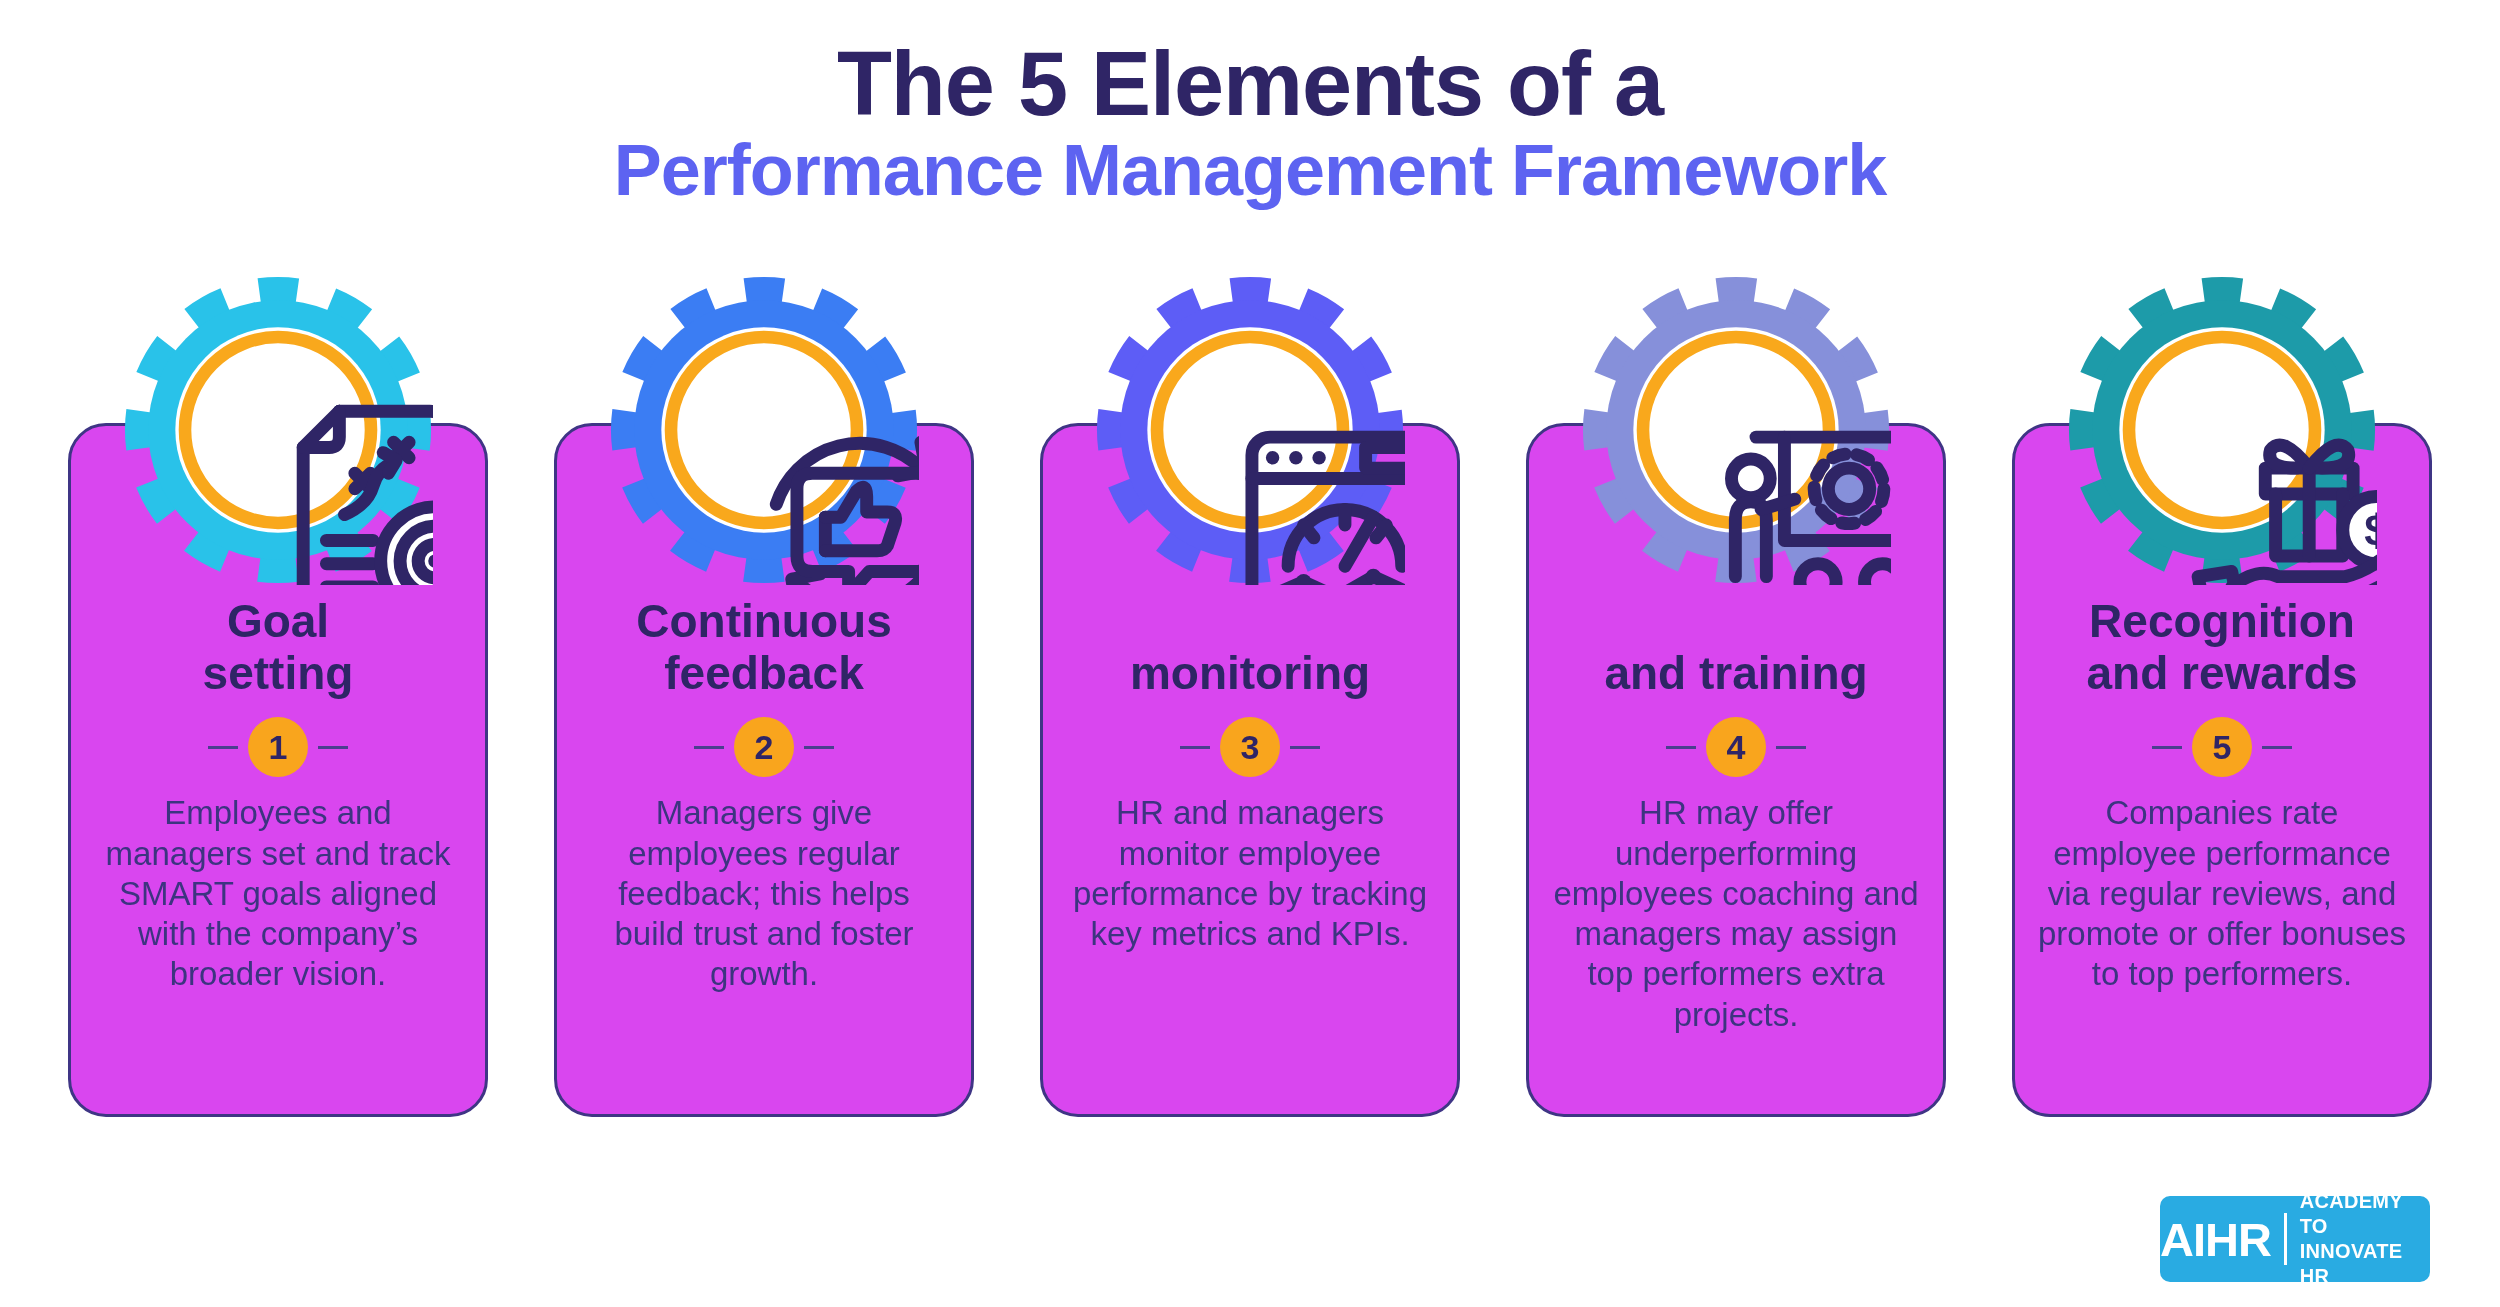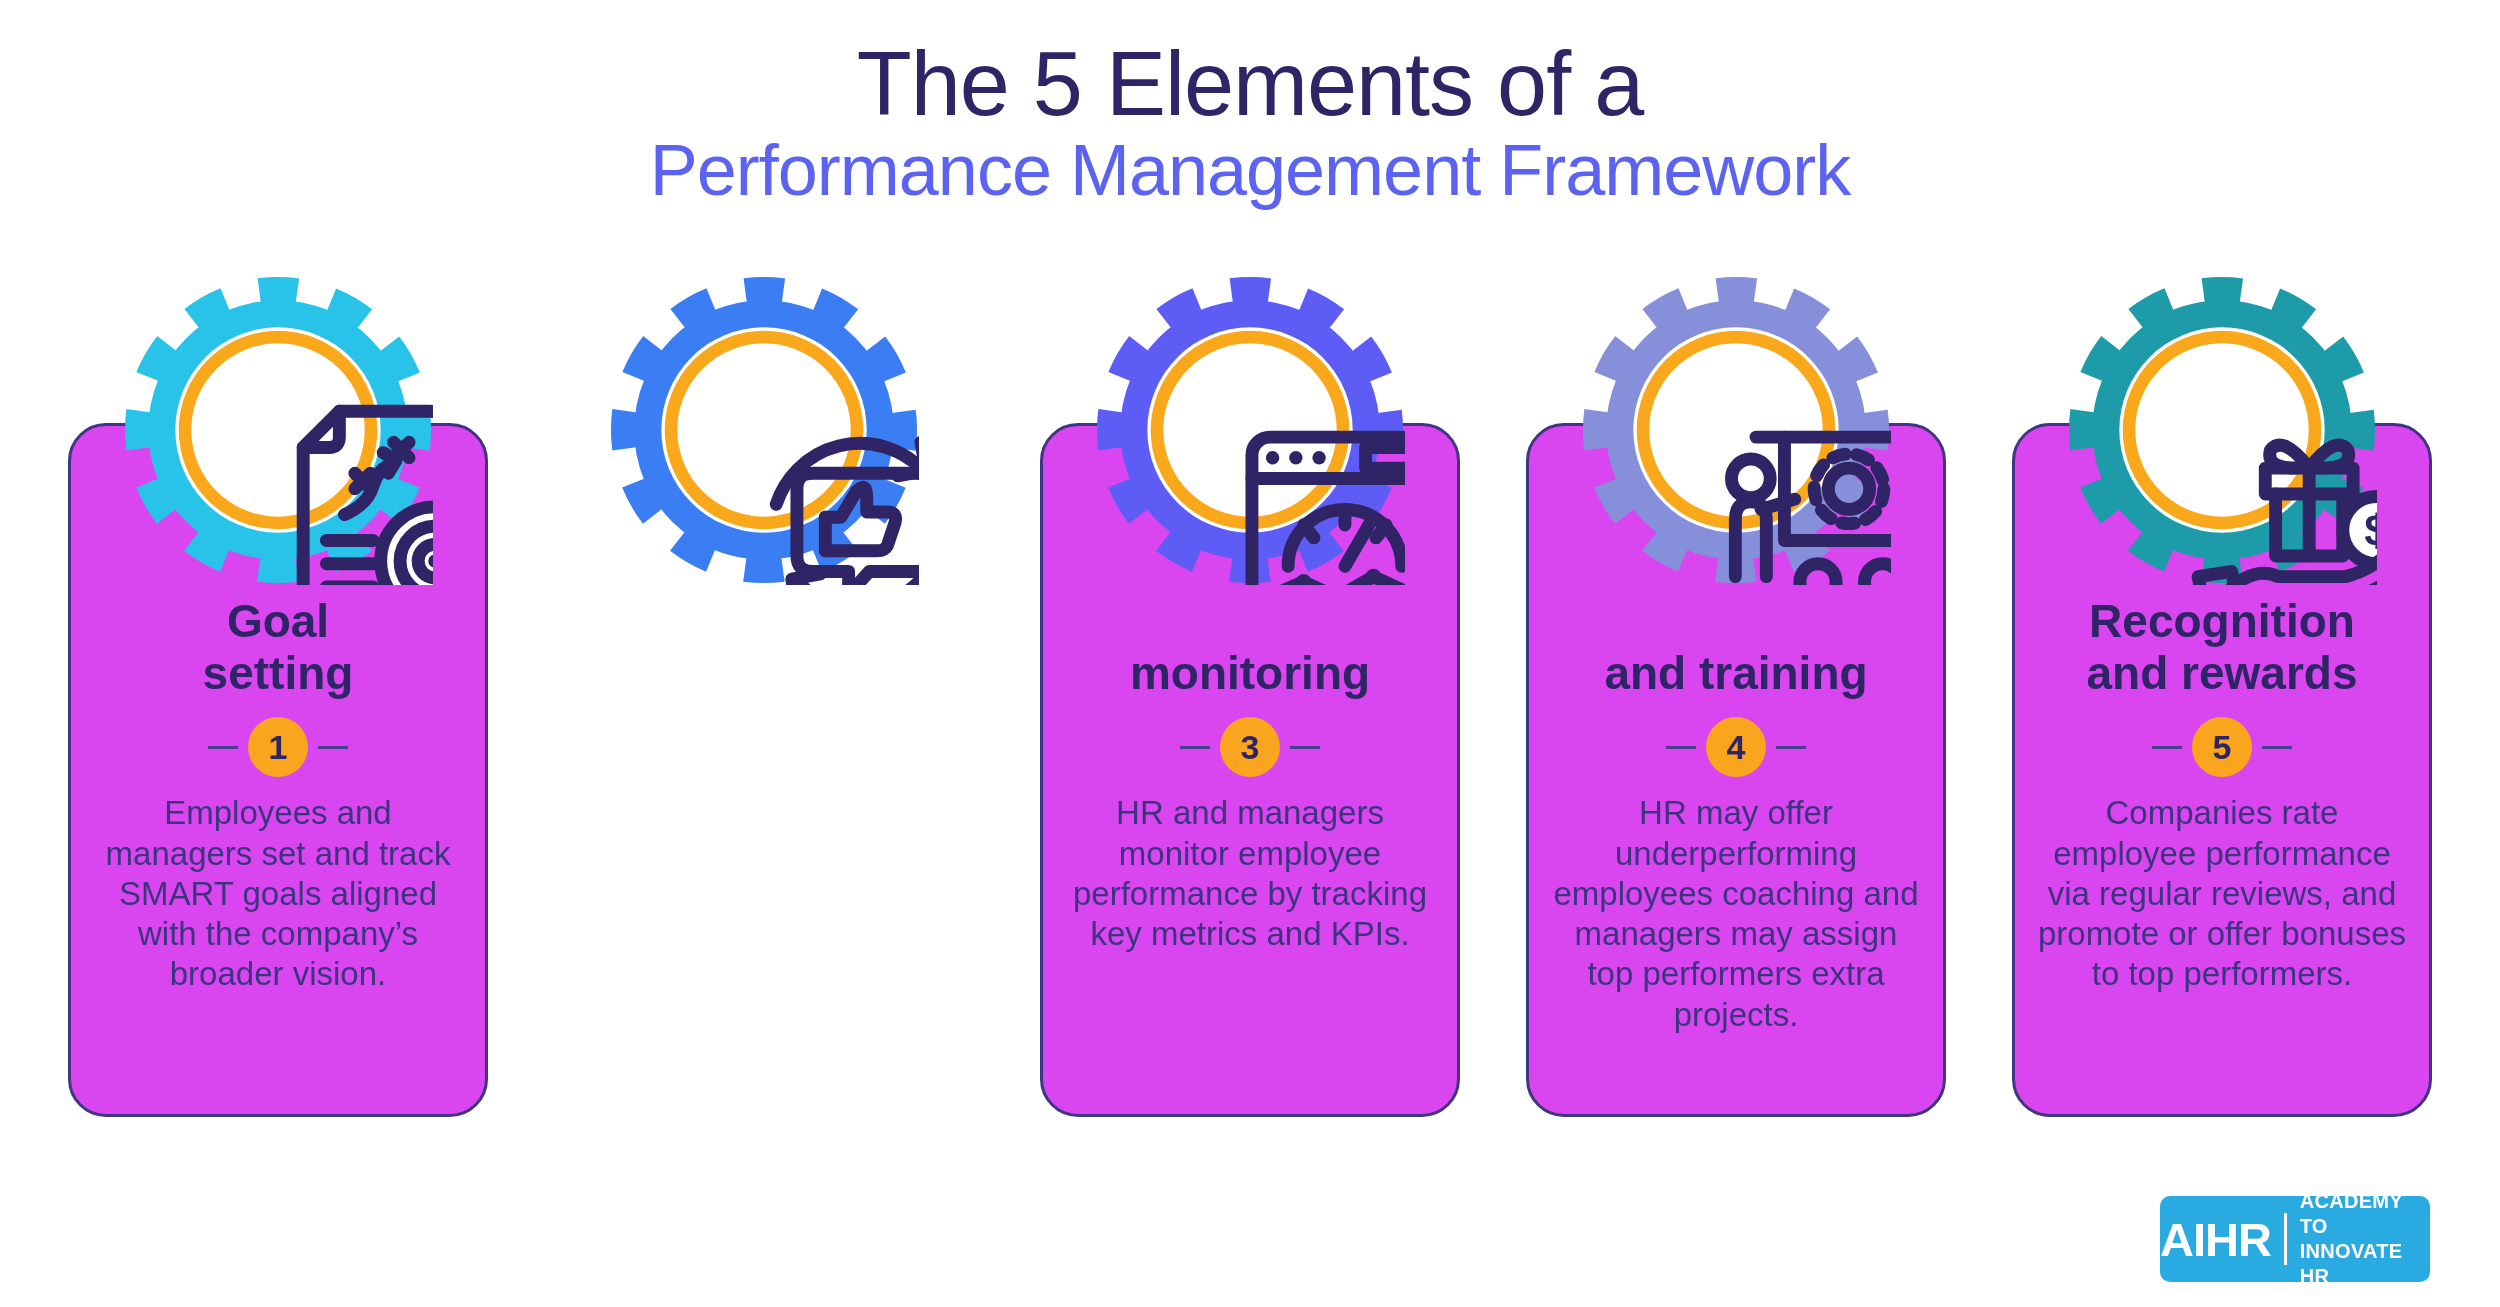--- a/index.html
+++ b/index.html
@@ -1,21 +1,21 @@
 <!DOCTYPE html>
 <html style="--heading_navy: #2F2566; --heading_purple: #5D63F1; --text_indigo: #3D3480; --card_border: #3F3585; --badge_orange: #F9A51D; --ring_orange: #F9A81C; --dash_indigo: #4A3F8F; --icon_stroke: #2F2566; --logo_cyan: #29ABE2; --gear_cyan: #29C2E9; --gear_blue: #3B7DF3; --gear_purple: #5D5DF6; --gear_periwinkle: #8690DA; --gear_teal: #1D9BA9;"><head>
 <meta charset="utf-8">
 <style>
   html,body{margin:0;padding:0;}
   body{
     width:2500px;height:1307px;position:relative;overflow:hidden;
     background:#ffffff;
     font-family:"Liberation Sans", sans-serif;
   }
-  .heading{ text-align:center; margin-top:36px; line-height:1.07; letter-spacing:-1px; font-weight:400; }
+  .heading{ text-align:center; margin-top:36px; line-height:1.07; letter-spacing:-1px; font-weight:700; }
   .heading-line1{ display:block; font-size:90px; color:var(--heading_navy,#2F2566); }
   .heading-line2{ display:block; font-size:72px; color:var(--heading_purple,#5D63F1); }
 
   .columns{ display:flex; justify-content:center; gap:66px; margin-top:66px; }
   .column{ width:420px; position:relative; padding-top:148px; box-sizing:border-box; }
 
   .card{
     position:relative; z-index:1;
     height:694px; box-sizing:border-box;
     background:#d946ef;
@@ -127,20 +127,32 @@
               <path d="M28 52 A34 34 0 0 1 84 38"></path>
               <path d="M84 28 l2 11 -11 2"></path>
               <path d="M92 68 A34 34 0 0 1 36 82"></path>
               <path d="M36 92 l-2 -11 11 -2"></path>
               <path d="M42 40 H82 Q88 40 88 46 V72 Q88 78 82 78 H64 L56 87 V78 H42 Q36 78 36 72 V46 Q36 40 42 40 Z"></path>
               <path d="M47 70 V57"></path>
               <path d="M47 57 H53 L59 47 Q63 43 63 49 V55 H71 Q75 55 74 59 L71 68 Q70 70 67 70 H47"></path>
             </g>
           </svg>
         </svg>
+      </div>
+      <div class="card">
+        <div class="card-title">
+          <span>Continuous</span><br>
+          <span>feedback</span>
+        </div>
+        <div class="badge-row">
+          <span class="dash"></span>
+          <span class="badge">2</span>
+          <span class="dash"></span>
+        </div>
+        <p class="card-body">Managers give employees regular feedback; this helps build trust and foster growth.</p>
       </div>
     </div>
 
     <div class="column">
       <div class="gear-wrap">
         <svg viewBox="0 0 320 320">
           <circle cx="160" cy="160" r="132" fill="none" stroke-width="52" stroke-dasharray="36 33.12" stroke-dashoffset="18" stroke="#5D5DF6"></circle>
           <circle cx="160" cy="160" r="134" fill="#5D5DF6"></circle>
           <circle cx="160" cy="160" r="106" fill="#ffffff"></circle>
           <circle cx="160" cy="160" r="96" fill="#ffffff" stroke-width="13" stroke="#F9A81C"></circle>

